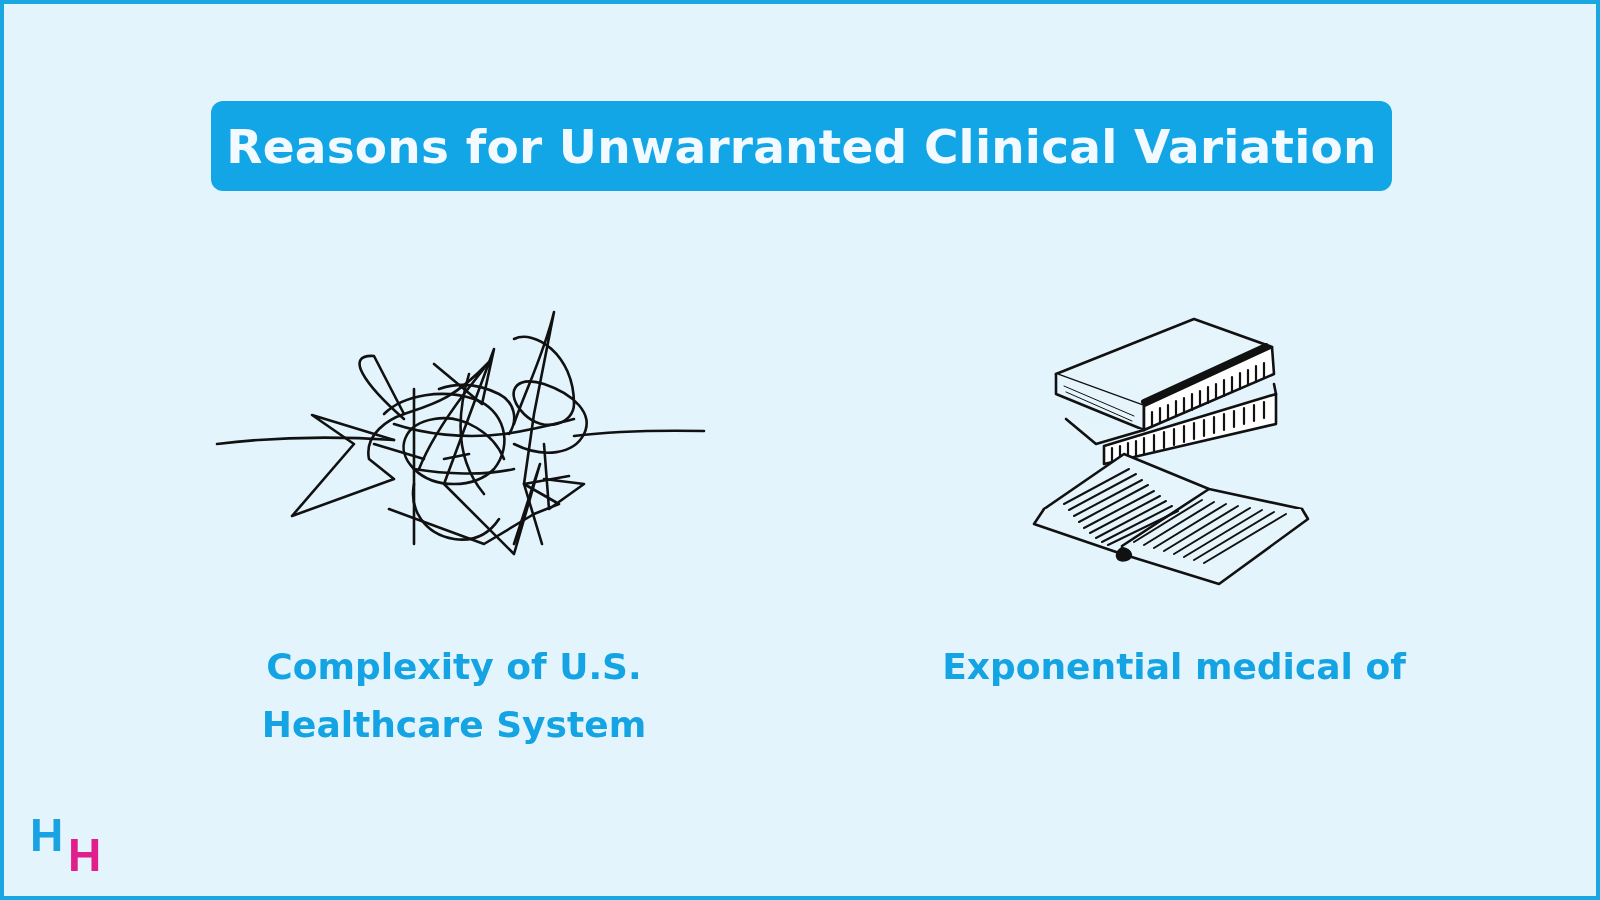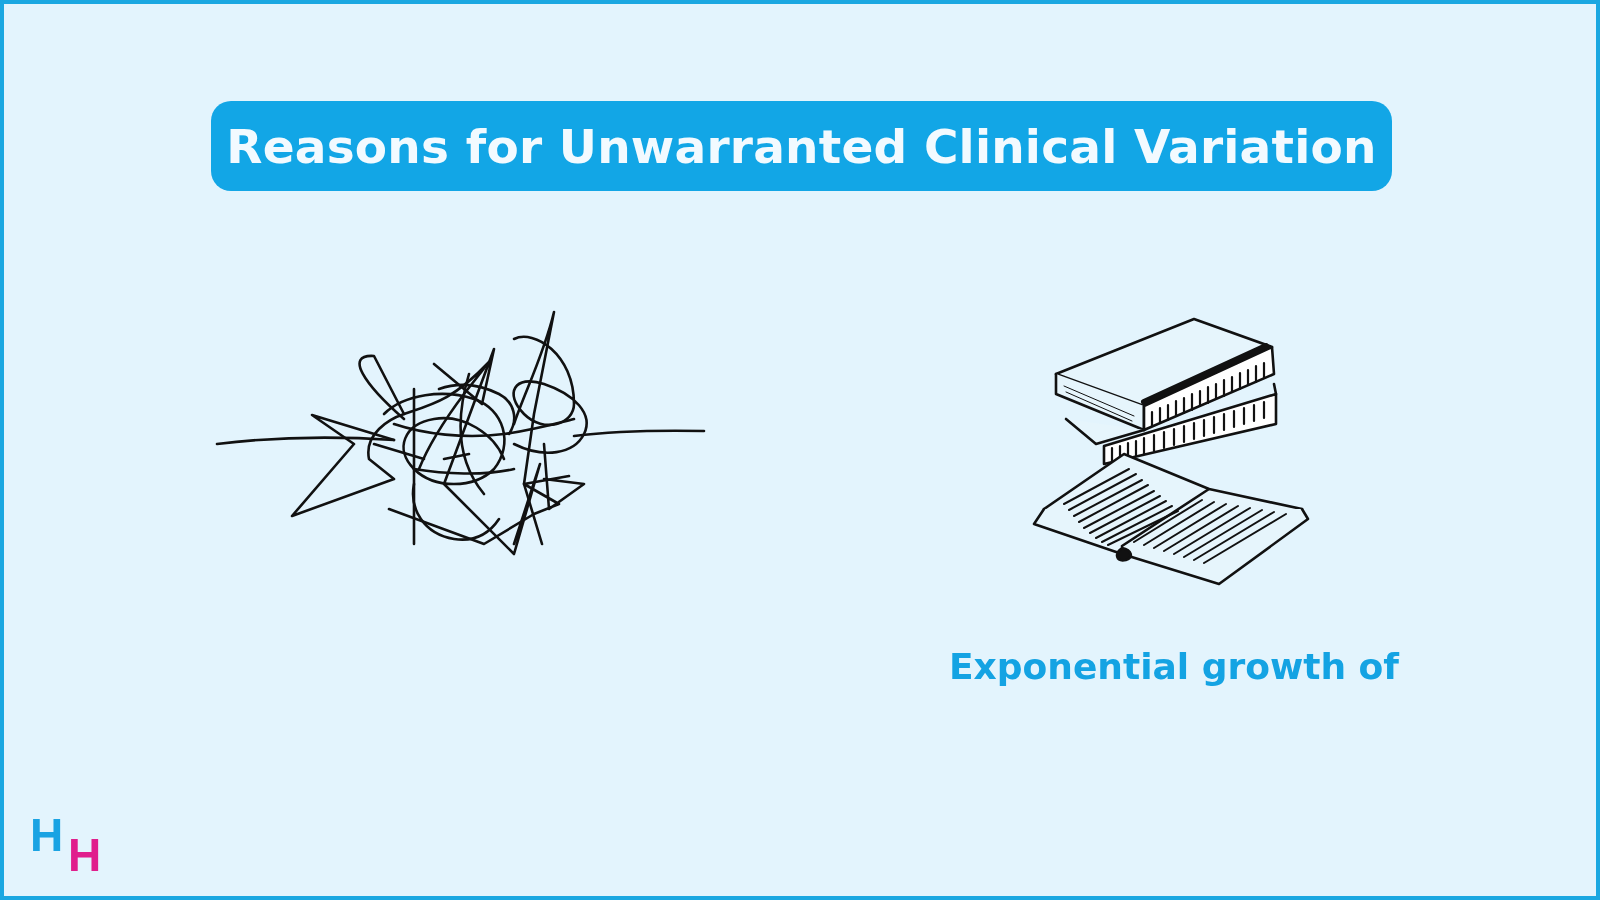--- a/index.html
+++ b/index.html
@@ -12,21 +12,21 @@
       position: absolute; left: 0; top: 0;
       width: 1600px; height: 900px;
       box-sizing: border-box;
       border: 4px solid #1aa7e1;
       background: #e3f4fd;
     }
     .title-bar {
       position: absolute; left: 207px; top: 97px;
       width: 1181px; height: 90px;
       background: #12a6e6;
-      border-radius: 20px;
+      border-radius: 12px;
       display: flex; align-items: center; justify-content: center;
     }
     .title-text {
       color: #f2faff;
       font-weight: bold;
       font-size: 47px;
       letter-spacing: 0.2px;
       white-space: nowrap;
     }
     .illustration {
@@ -96,24 +96,26 @@
 
     <path d="M40 205 L 120 150 L 205 185 L 298 205 L 215 262 L 118 242 Z" fill="#e6f5fc"></path>
     <path d="M40 205 L 30 220 L 118 250 L 215 280 L 304 215 L 298 205" fill="#e6f5fc"></path>
     <path d="M118 242 L 205 185"></path>
     <path d="M118 244 C 110 250, 112 258, 122 256 C 130 254, 128 246, 118 244 Z" fill="#111"></path>
     <path d="M60 200 L 125 165 M65 206 L 132 170 M70 212 L 138 176 M75 218 L 144 181 M80 224 L 150 187 M86 229 L 156 192 M92 234 L 162 197 M98 238 L 168 202 M104 241 L 174 207" stroke-width="2"></path>
     <path d="M130 238 L 198 196 M140 241 L 210 198 M150 244 L 222 200 M160 247 L 234 202 M170 250 L 246 204 M180 253 L 258 206 M190 256 L 270 208 M200 259 L 282 210" stroke-width="2"></path>
   </svg>
 
   <div class="caption caption-left">
+    <div>Complexity of U.S.</div>
+    <div>Healthcare System</div>
   </div>
 
   <div class="caption caption-right">
-    <div>Exponential growth of</div>
+    <div>Exponential medical of</div>
   </div>
 
   <div class="logo">
     <span class="h1">H</span>
     <span class="h2">H</span>
   </div>
 
 </div>
 
 </body></html>

